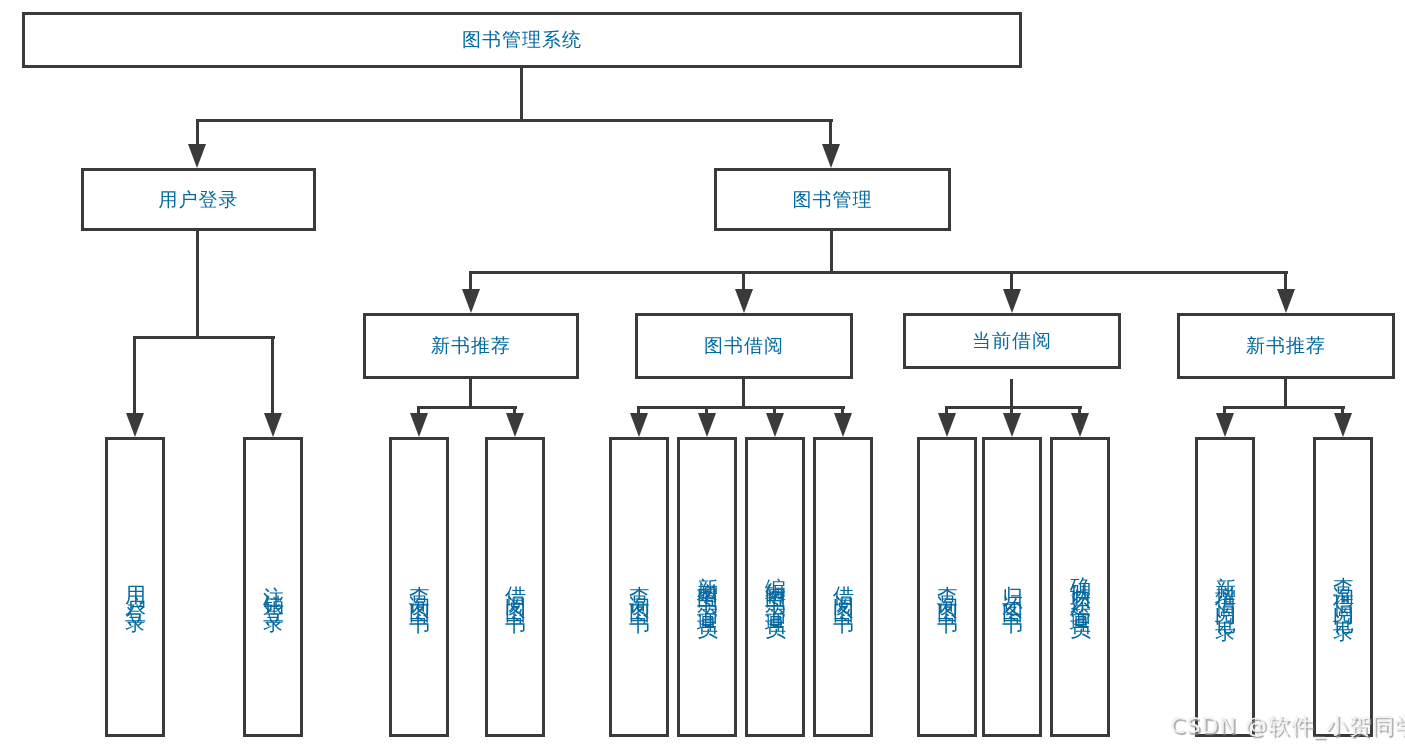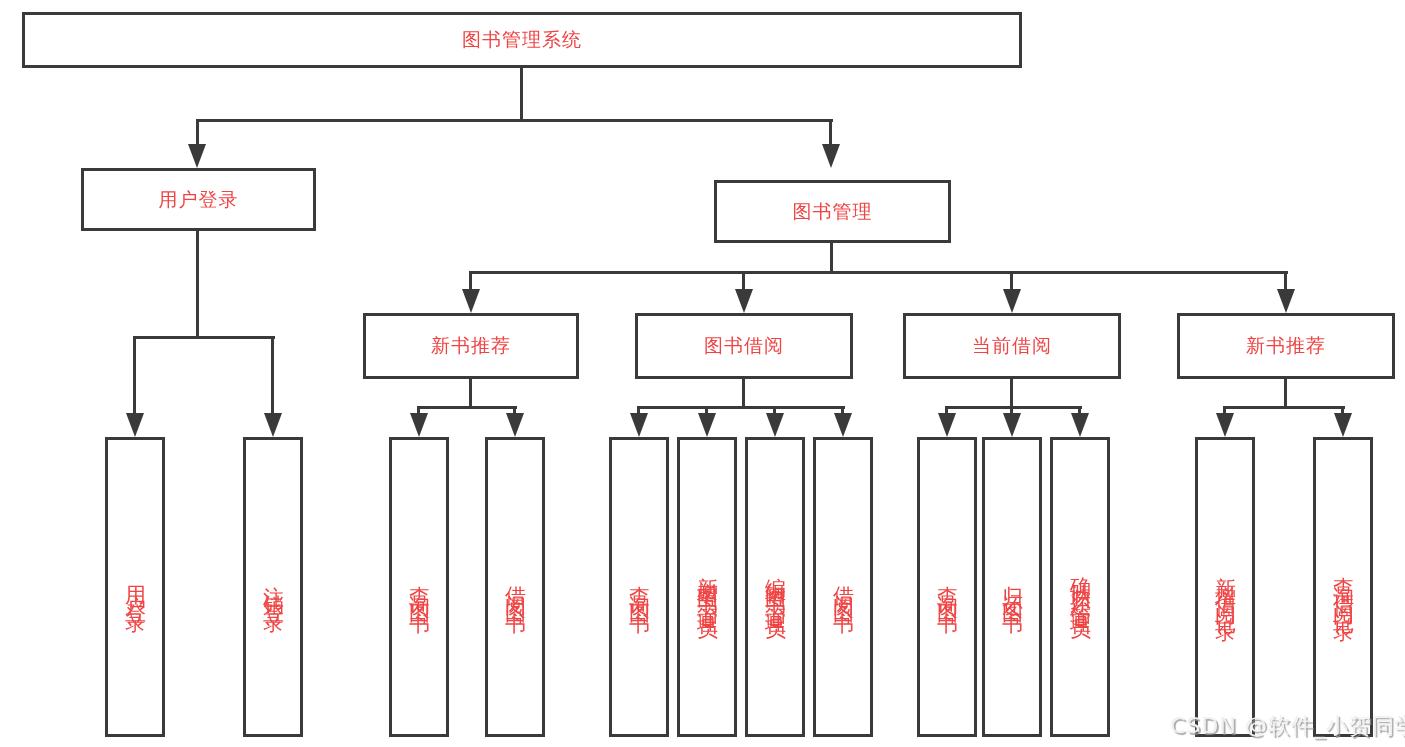--- a/index.html
+++ b/index.html
@@ -13,21 +13,21 @@
     color: #333333;
   }
   .box {
     position: absolute;
     box-sizing: border-box;
     border: 3px solid #3a3a3a;
     background: #ffffff;
     display: flex;
     align-items: center;
     justify-content: center;
-    color: #ef4444;
+    color: #0369a1;
   }
   .hbox {
     font-size: 19px;
     letter-spacing: 1px;
     white-space: nowrap;
   }
   .vbox {
     writing-mode: vertical-rl;
     font-size: 21px;
     letter-spacing: 9px;
@@ -117,25 +117,25 @@
   <div class="ln" style="left:1284px; top:379px; width:3px; height:30px;"></div>
   <div class="ln" style="left:1223px; top:406px; width:122px; height:3px;"></div>
   <div class="ln" style="left:1223px; top:406px; width:3px; height:9px;"></div>
   <div class="arr" style="left:1216px; top:413px;"></div>
   <div class="ln" style="left:1341px; top:406px; width:3px; height:9px;"></div>
   <div class="arr" style="left:1334px; top:413px;"></div>
 
   <div class="box hbox" style="left:22px; top:12px; width:1000px; height:56px;">图书管理系统</div>
 
   <div class="box hbox" style="left:81px; top:168px; width:235px; height:63px;">用户登录</div>
-  <div class="box hbox" style="left:714px; top:168px; width:237px; height:63px;margin-top:12px;">图书管理</div>
+  <div class="box hbox" style="left:714px; top:168px; width:237px; height:63px;">图书管理</div>
 
   <div class="box hbox" style="left:363px; top:313px; width:216px; height:66px;">新书推荐</div>
   <div class="box hbox" style="left:635px; top:313px; width:218px; height:66px;">图书借阅</div>
-  <div class="box hbox" style="left:903px; top:313px; width:218px; height:66px;">当前借阅</div>
+  <div class="box hbox" style="left:903px; top:313px; width:218px; height:56px;">当前借阅</div>
   <div class="box hbox" style="left:1177px; top:313px; width:218px; height:66px;">新书推荐</div>
 
   <div class="box vbox" style="left:105px; top:437px; width:60px; height:300px;">用户登录</div>
   <div class="box vbox" style="left:243px; top:437px; width:60px; height:300px;">注销登录</div>
 
   <div class="box vbox" style="left:389px; top:437px; width:60px; height:300px;">查询图书</div>
   <div class="box vbox" style="left:485px; top:437px; width:60px; height:300px;">借阅图书</div>
 
   <div class="box vbox" style="left:609px; top:437px; width:60px; height:300px;">查询图书</div>
   <div class="box vbox" style="left:677px; top:437px; width:60px; height:300px; letter-spacing:6px;">新增图书（管理员）</div>

